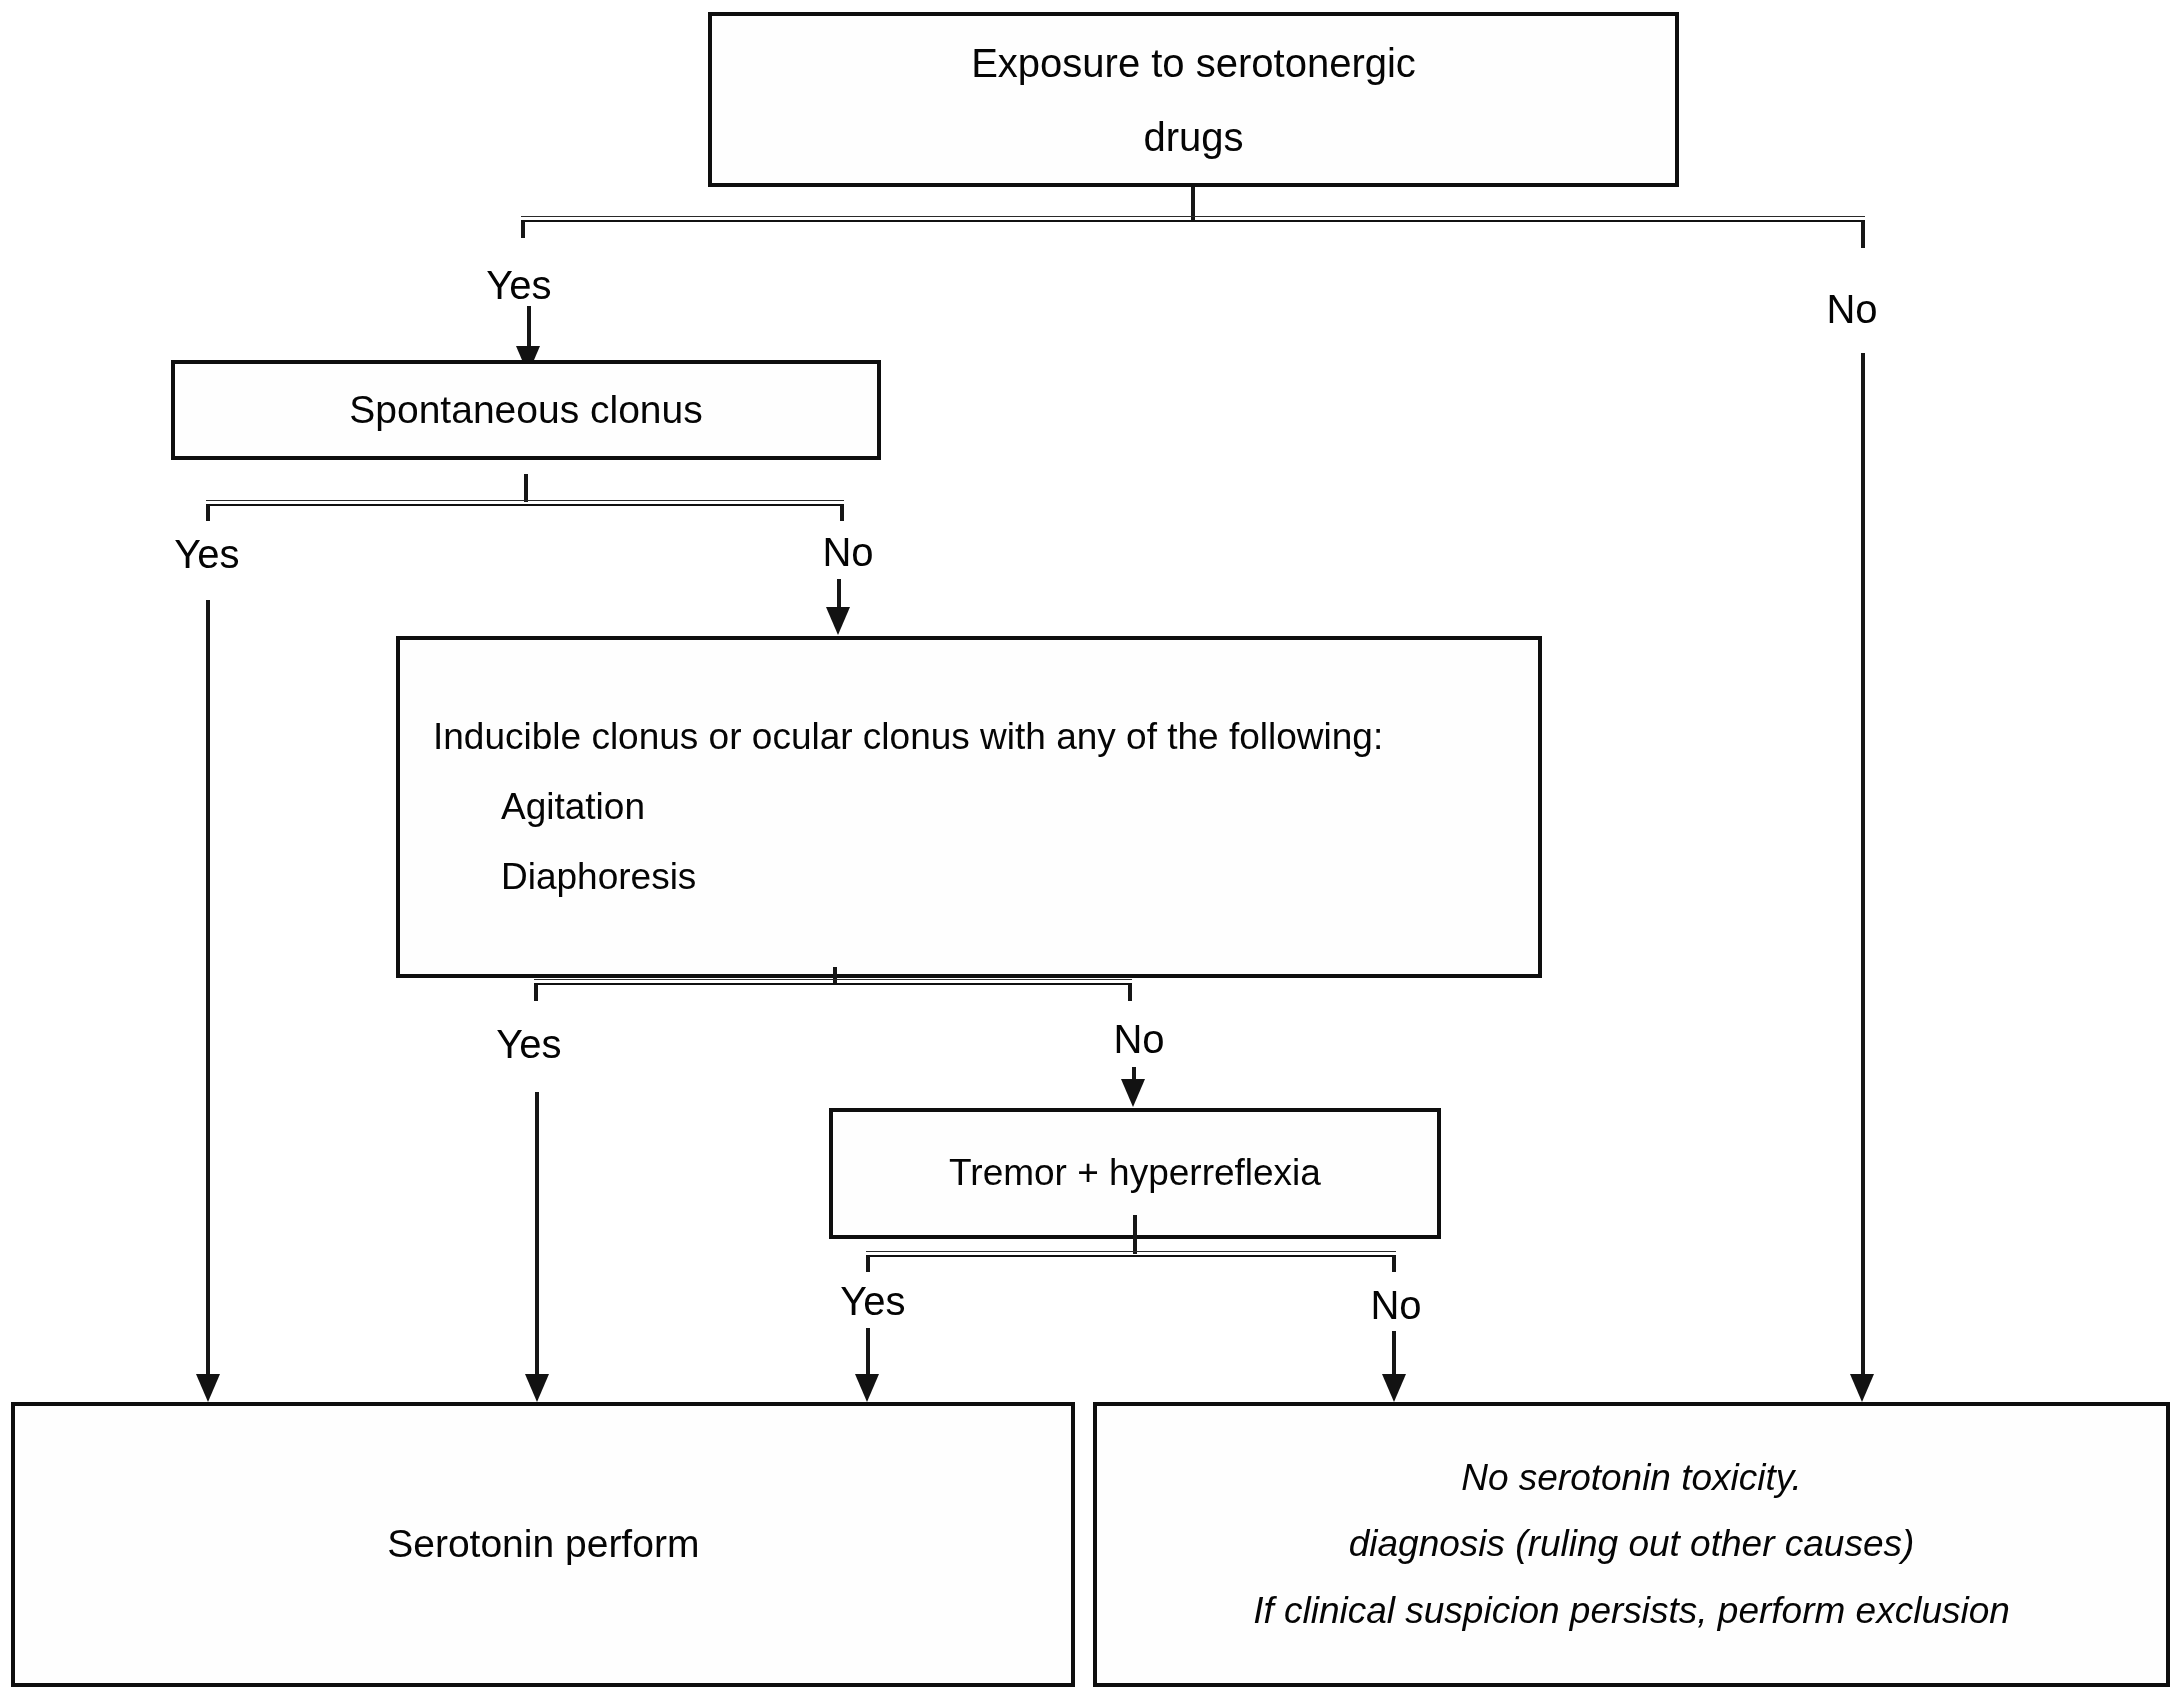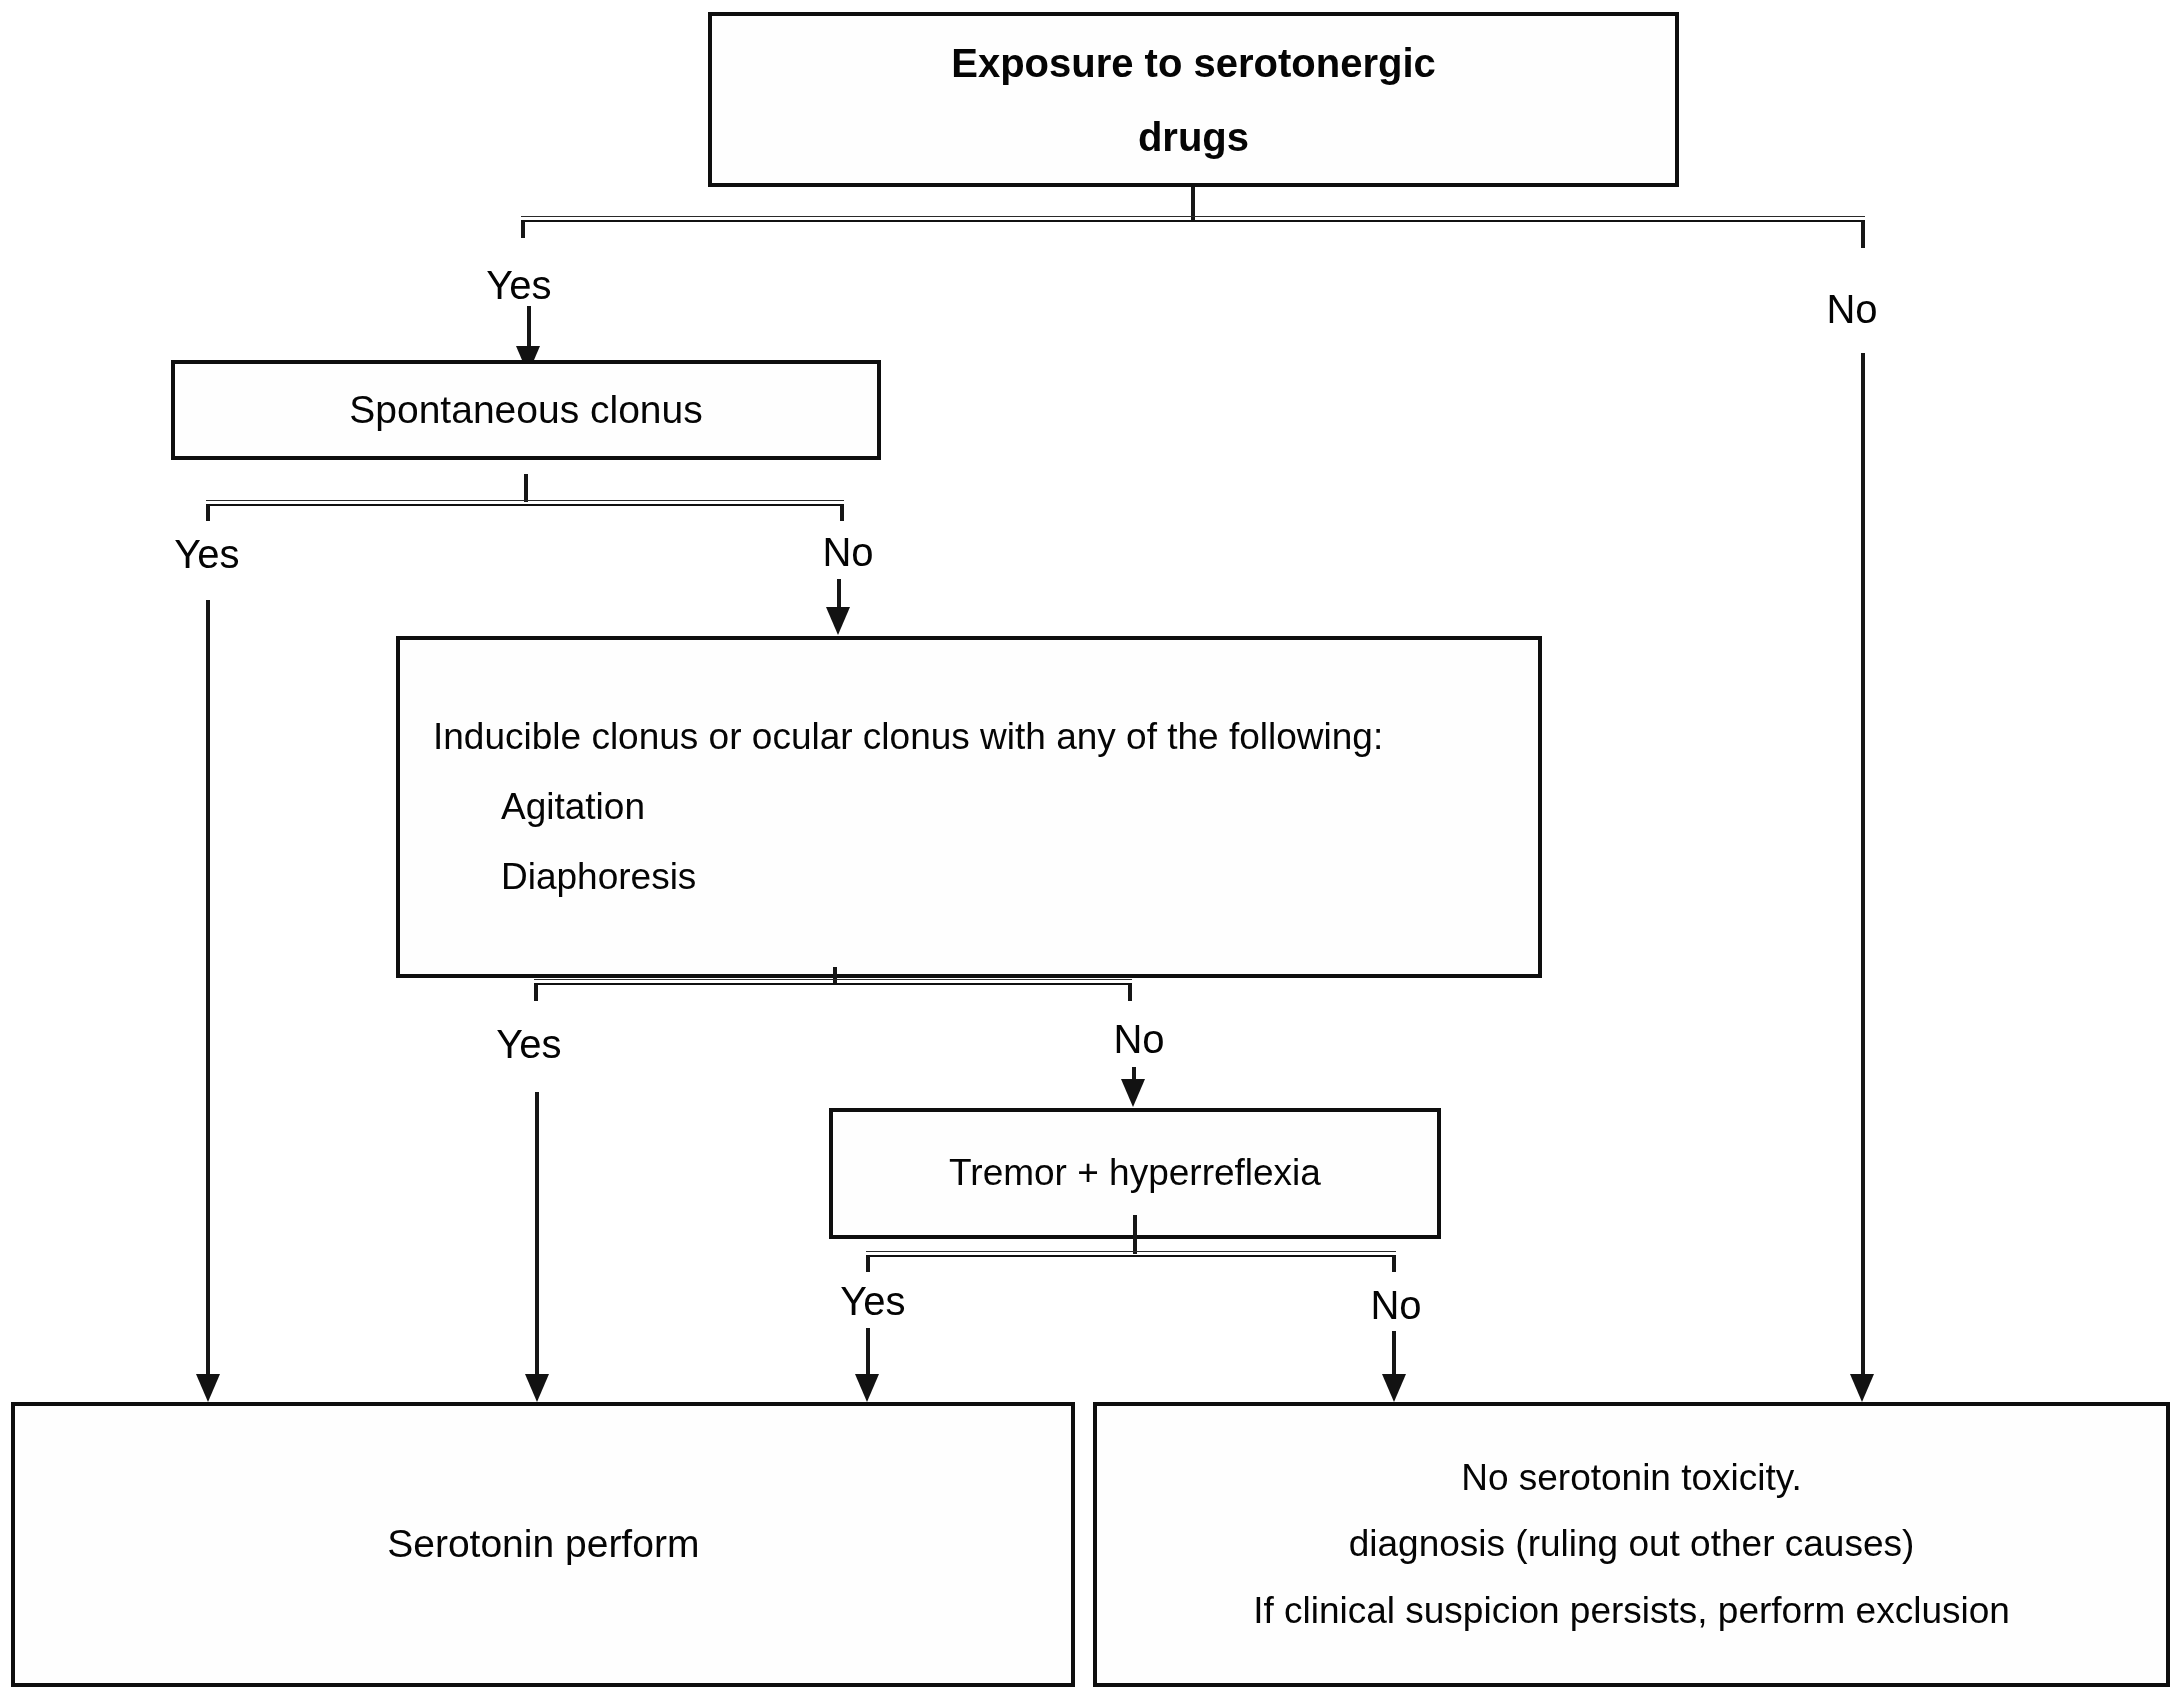--- a/index.html
+++ b/index.html
@@ -72,21 +72,21 @@
     padding-left: 33px;
     box-sizing: border-box;
   }
   .criteria-item { padding-left: 68px; }
 </style>
 </head>
 <body>
 
 <div id="flowchart">
 
-  <div class="box fs46" style="left:708px; top:12px; width:971px; height:175px;font-weight:bold;">
+  <div class="box fs46" style="left:708px; top:12px; width:971px; height:175px;">
     <div>Exposure to serotonergic</div>
     <div>drugs</div>
   </div>
 
   <div class="vline" style="left:1191px; top:187px; height:33px;"></div>
 
   <div class="hline" style="left:521px; top:216px; width:1344px;"></div>
   <div class="tick" style="left:521px; top:222px; height:15.6px;"></div>
   <div class="tick" style="left:1861px; top:222px; height:26px;"></div>
 
@@ -153,20 +153,20 @@
   <div class="arrowhead" style="left:855px; top:1374px;"></div>
 
   <div class="edge-label" style="left:1335px; top:1283px;">No</div>
   <div class="vline" style="left:1392px; top:1331px; height:46px;"></div>
   <div class="arrowhead" style="left:1382px; top:1374px;"></div>
 
   <div class="box fs45" style="left:11.3px; top:1402px; width:1064px; height:285px;">
     <div>Serotonin perform</div>
   </div>
 
-  <div class="box fs43" style="left:1093px; top:1402px; width:1077px; height:285px;">
+  <div class="box fs43" style="left:1093px; top:1402px; width:1077px; height:285px;font-style:italic;">
     <div>No serotonin toxicity.</div>
     <div>diagnosis (ruling out other causes)</div>
     <div>If clinical suspicion persists, perform exclusion</div>
   </div>
 
 </div>
 
 
 </body></html>

